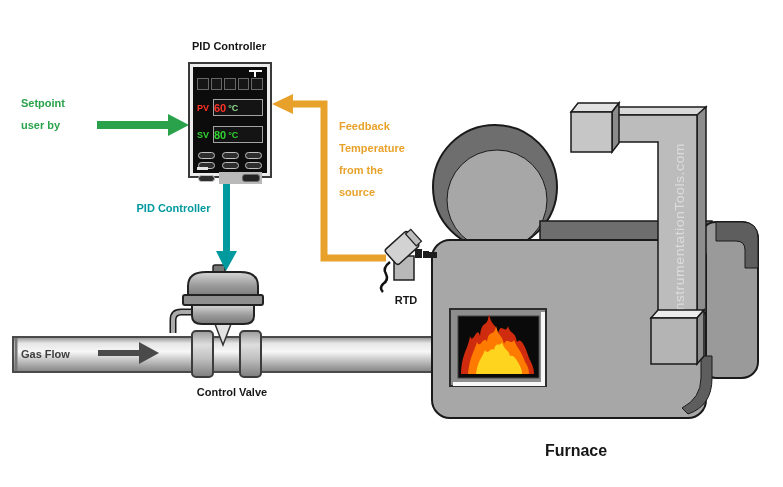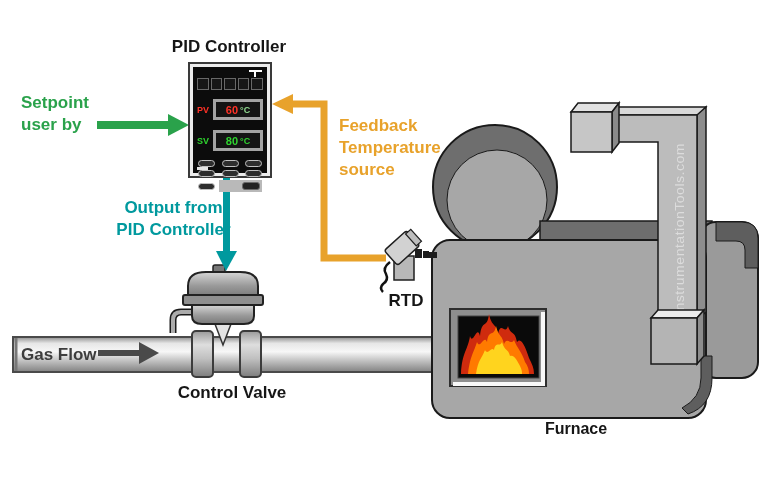--- a/index.html
+++ b/index.html
@@ -1,39 +1,39 @@
 <!DOCTYPE html>
 <html><head>
 <meta charset="utf-8">
 <style>
   html,body{margin:0;padding:0;background:#fff;}
   #stage{position:relative;width:783px;height:487px;background:#ffffff;overflow:hidden;
          font-family:"Liberation Sans",sans-serif;}
   #stage svg{position:absolute;left:0;top:0;}
 
-  .lbl{position:absolute;font-weight:bold;font-size:17px;color:#161616;line-height:21px;}
+  .lbl{position:absolute;font-weight:bold;font-size:11px;color:#161616;line-height:21px;}
   .lbl.center{text-align:center;}
   .green{color:#2aa24b;}
   .teal{color:#00999e;}
   .orange{color:#e8a22b;}
   .gray{color:#3d3d3d;}
 
   
   .controller{position:absolute;left:188px;top:62px;width:84px;height:116px;
               background:#ececec;border:2px solid #3a3a3a;box-sizing:border-box;padding:3px;}
   .ctrl-panel{position:relative;background:#0c0c0c;width:100%;height:100%;box-sizing:border-box;padding:2px;}
   .ant-bar{position:absolute;top:3px;right:5px;width:13px;height:2px;background:#ffffff;}
   .ant-stem{position:absolute;top:5px;right:11px;width:2px;height:5px;background:#ffffff;}
   .btnrow{margin-top:9px;display:flex;gap:2px;padding:0 2px;}
   .mini{flex:1;height:12px;background:#161616;border:1px solid #686868;box-sizing:border-box;}
   .disp-row{display:flex;align-items:center;padding:4px 2px;margin-top:5px;}
   .disp-row.sv{margin-top:2px;}
   .disp-lab{font-size:9px;font-weight:bold;width:14px;}
-  .disp-box{flex:1;margin-left:2px;height:15px;border:3px solid #a3a3a3;background:#141414;
-            display:flex;align-items:center;justify-content:center;gap:2px;
+  .disp-box{flex:1;margin-left:2px;height:15px;border:1px solid #a3a3a3;background:#141414;
+            display:flex;align-items:center;gap:2px;
             font-size:11px;font-weight:bold;}
   .pv-c{color:#ff3227;} .sv-c{color:#2fd32f;} .unit{font-size:9px;} .unit.pv-u{color:#8fd98f;}
   .pillrow{display:flex;justify-content:space-between;padding:0 3px;margin-top:5px;}
   .pillrow.tight{margin-top:3px;}
   .pill{width:17px;height:7px;background:#2e2e2e;border:1px solid #c0c0c0;border-radius:4px;box-sizing:border-box;}
   .row3{display:flex;align-items:center;padding:0 3px;margin-top:3px;}
   .graypanel{flex:1;height:12px;margin-left:4px;background:#b9b9b9;display:flex;align-items:center;
              justify-content:flex-end;padding-right:2px;box-sizing:border-box;}
   .darkpill{width:16px;height:6px;background:#232323;border:1px solid #6a6a6a;border-radius:3px;}
   .brand{position:absolute;left:4px;bottom:3px;width:11px;height:3px;background:#e5e5e5;}
@@ -201,28 +201,28 @@
 </div>
 
 <div class="lbl center" style="left:159px;top:36px;width:140px;">PID Controller</div>
 
 <div class="lbl green" style="left:21px;top:92px;width:90px;line-height:22px;">
   <div>Setpoint</div>
   <div>user by</div>
 </div>
 
 <div class="lbl teal center" style="left:96px;top:197px;width:155px;line-height:22px;">
-  <div>Output from</div>
   <div>PID Controller</div>
 </div>
 
 <div class="lbl orange" style="left:339px;top:115px;width:110px;line-height:22px;">
   <div>Feedback</div>
   <div>Temperature</div>
+  <div>from the</div>
   <div>source</div>
 </div>
 
 <div class="lbl gray" style="left:21px;top:344px;text-align:right;">Gas Flow</div>
 <div class="lbl center" style="left:166px;top:382px;width:132px;text-align:center;">Control Valve</div>
 <div class="lbl center" style="left:381px;top:290px;width:50px;">RTD</div>
-<div class="lbl center" style="left:530px;top:418px;width:92px;font-size:16px;">Furnace</div>
+<div class="lbl center" style="left:530px;top:440px;width:92px;font-size:16px;">Furnace</div>
 
 </div>
 
 </body></html>

